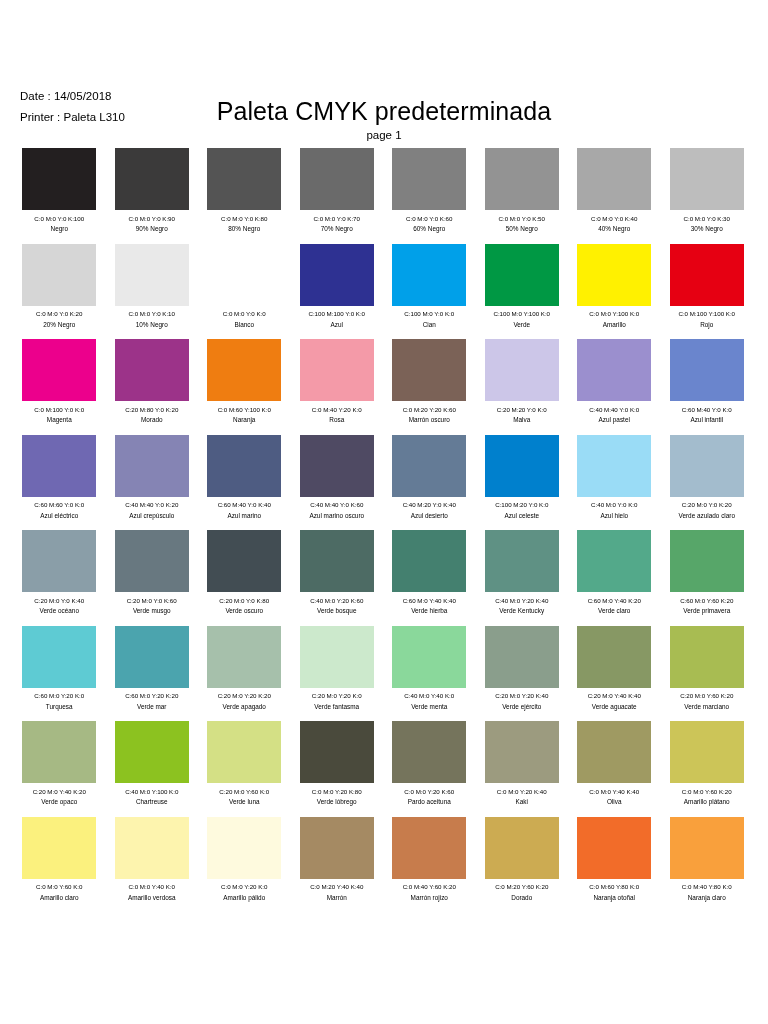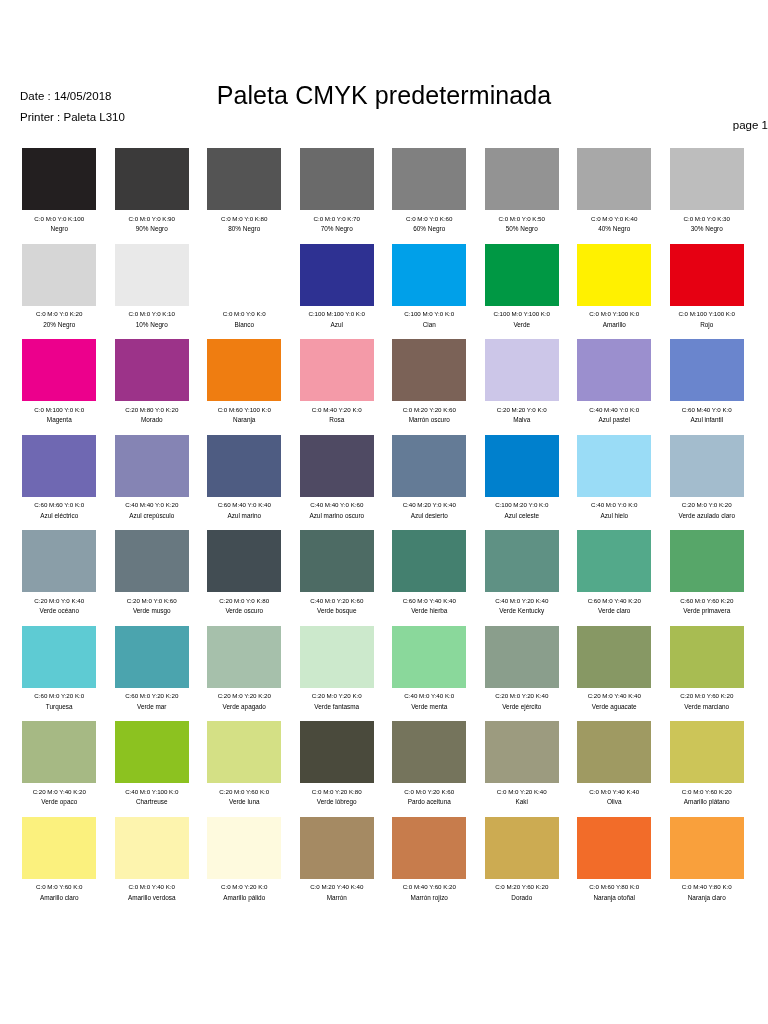--- a/index.html
+++ b/index.html
@@ -36,36 +36,35 @@
     font-size: 11.5px;
     line-height: 21px;
   }
   .meta div {
     white-space: nowrap;
   }
   .title-block {
     position: absolute;
     left: 0;
     right: 0;
-    top: 80px;
+    top: 96px;
     text-align: center;
   }
   .main-title {
     font-size: 25px;
     font-weight: normal;
     letter-spacing: 0.1px;
     margin: 0;
     padding: 0;
     line-height: 30px;
   }
   .page-label {
     font-size: 11.5px;
-    margin-top: 8px;
+    margin-top: 2px;
     line-height: 14px;
-    text-align: right;
   }
   
   .grid {
     position: absolute;
     left: 14px;
     top: 148px;
     width: 740px;
     display: flex;
     flex-wrap: wrap;
   }

